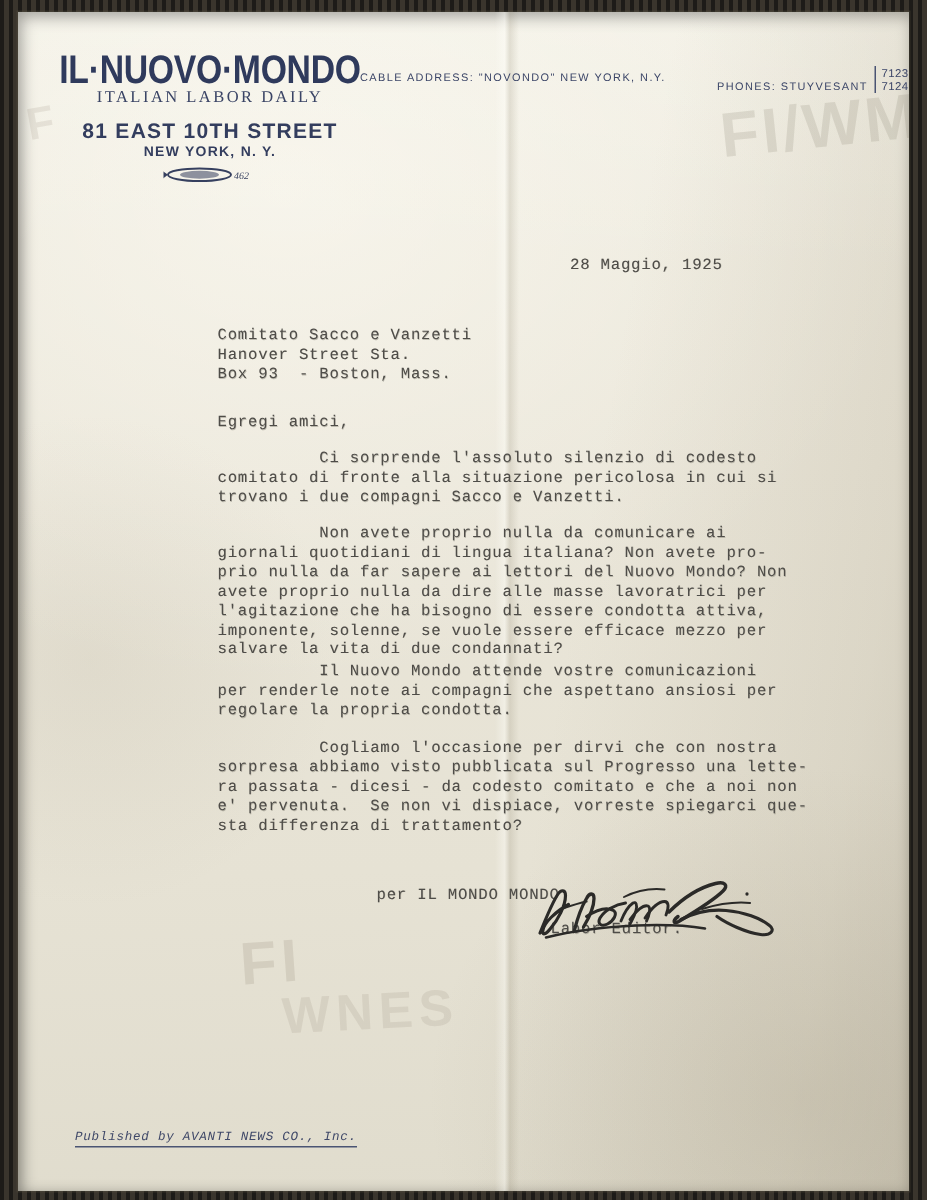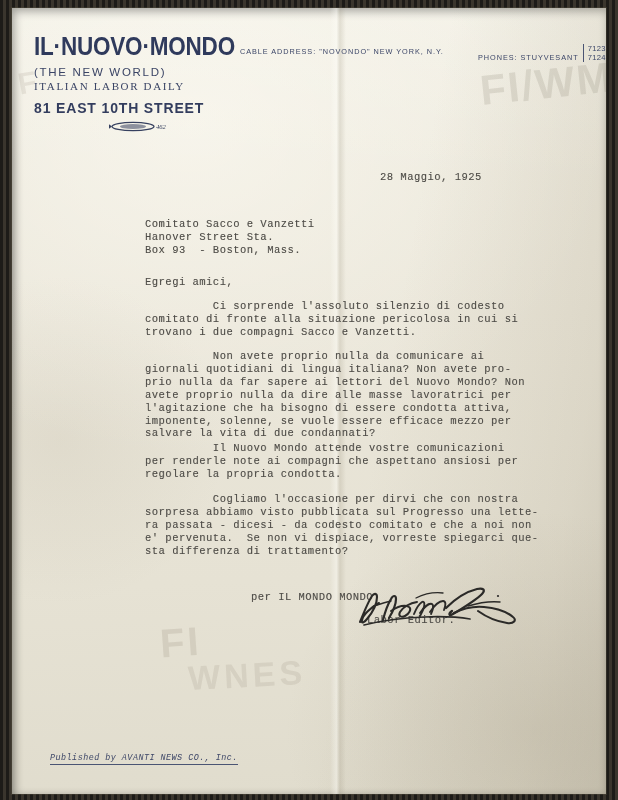--- a/index.html
+++ b/index.html
@@ -71,20 +71,21 @@
     position: absolute;
     left: 0; top: 0;
     width: 594px;
     height: 120px;
   }
   #masthead-block {
     position: absolute;
     left: 22px;
     top: 26px;
     width: 212px;
+    text-align: center;
     color: #39425f;
   }
   #masthead-title {
     font-family: "Liberation Sans", sans-serif;
     font-size: 22.5px;
     font-weight: bold;
     letter-spacing: -0.2px;
     color: #2f3a5c;
     white-space: nowrap;
     transform: scaleY(1.18);
@@ -260,23 +261,23 @@
 
   <div class="ghost-mark" id="ghost-left-edge">F</div>
   <div class="ghost-mark" id="ghost-top-right">FI/WM</div>
   <div class="ghost-mark" id="ghost-center">FI</div>
   <div class="ghost-mark" id="ghost-center-2">WNES</div>
 
   <div id="letterhead">
 
     <div id="masthead-block">
       <div id="masthead-title">IL·NUOVO·MONDO</div>
-      <div id="masthead-sub1">(THE NEW WORLD)</div>
       <div id="masthead-sub2">ITALIAN LABOR DAILY</div>
       <div id="masthead-addr1">81 EAST 10TH STREET</div>
+      <div id="masthead-addr2">NEW YORK, N. Y.</div>
       <div id="union-bug">
         <svg width="62" height="11" viewBox="0 0 62 11">
           <ellipse cx="24" cy="5.5" rx="21" ry="4.2" fill="none" stroke="#36405f" stroke-width="1.3"></ellipse>
           <ellipse cx="24" cy="5.5" rx="13" ry="2.6" fill="#36405f" opacity="0.55"></ellipse>
           <path d="M3 5.5 L-1 2.6 L-1 8.4 Z" fill="#36405f"></path>
           <text x="47" y="8.4" font-family="Liberation Serif, serif" font-size="6.6" font-style="italic" fill="#36405f">462</text>
         </svg>
       </div>
     </div>
 

